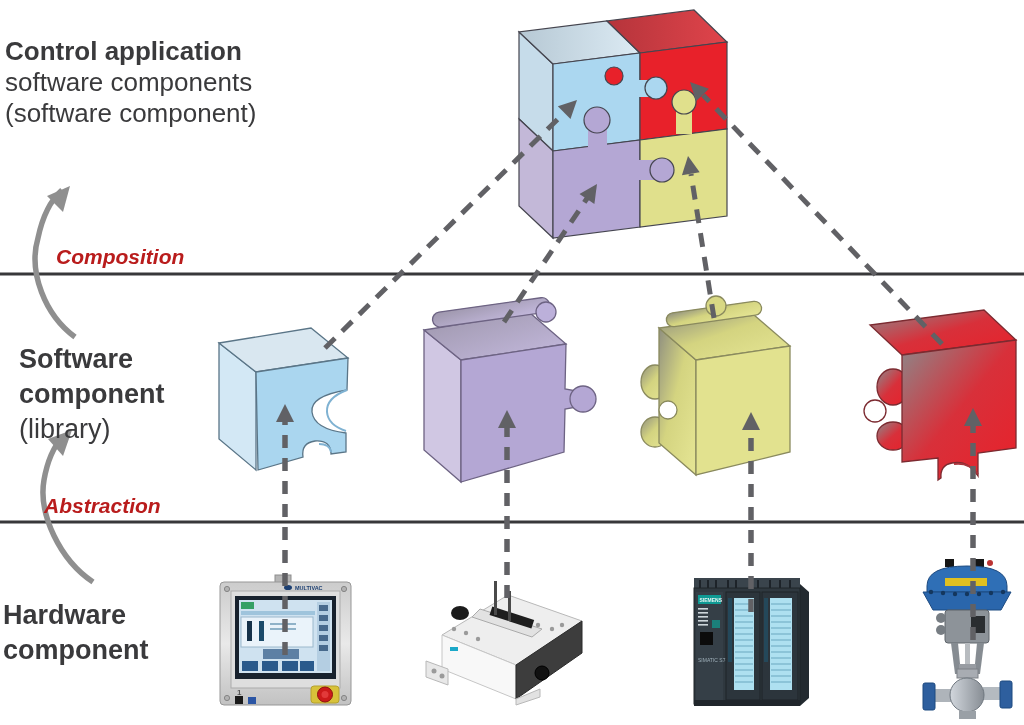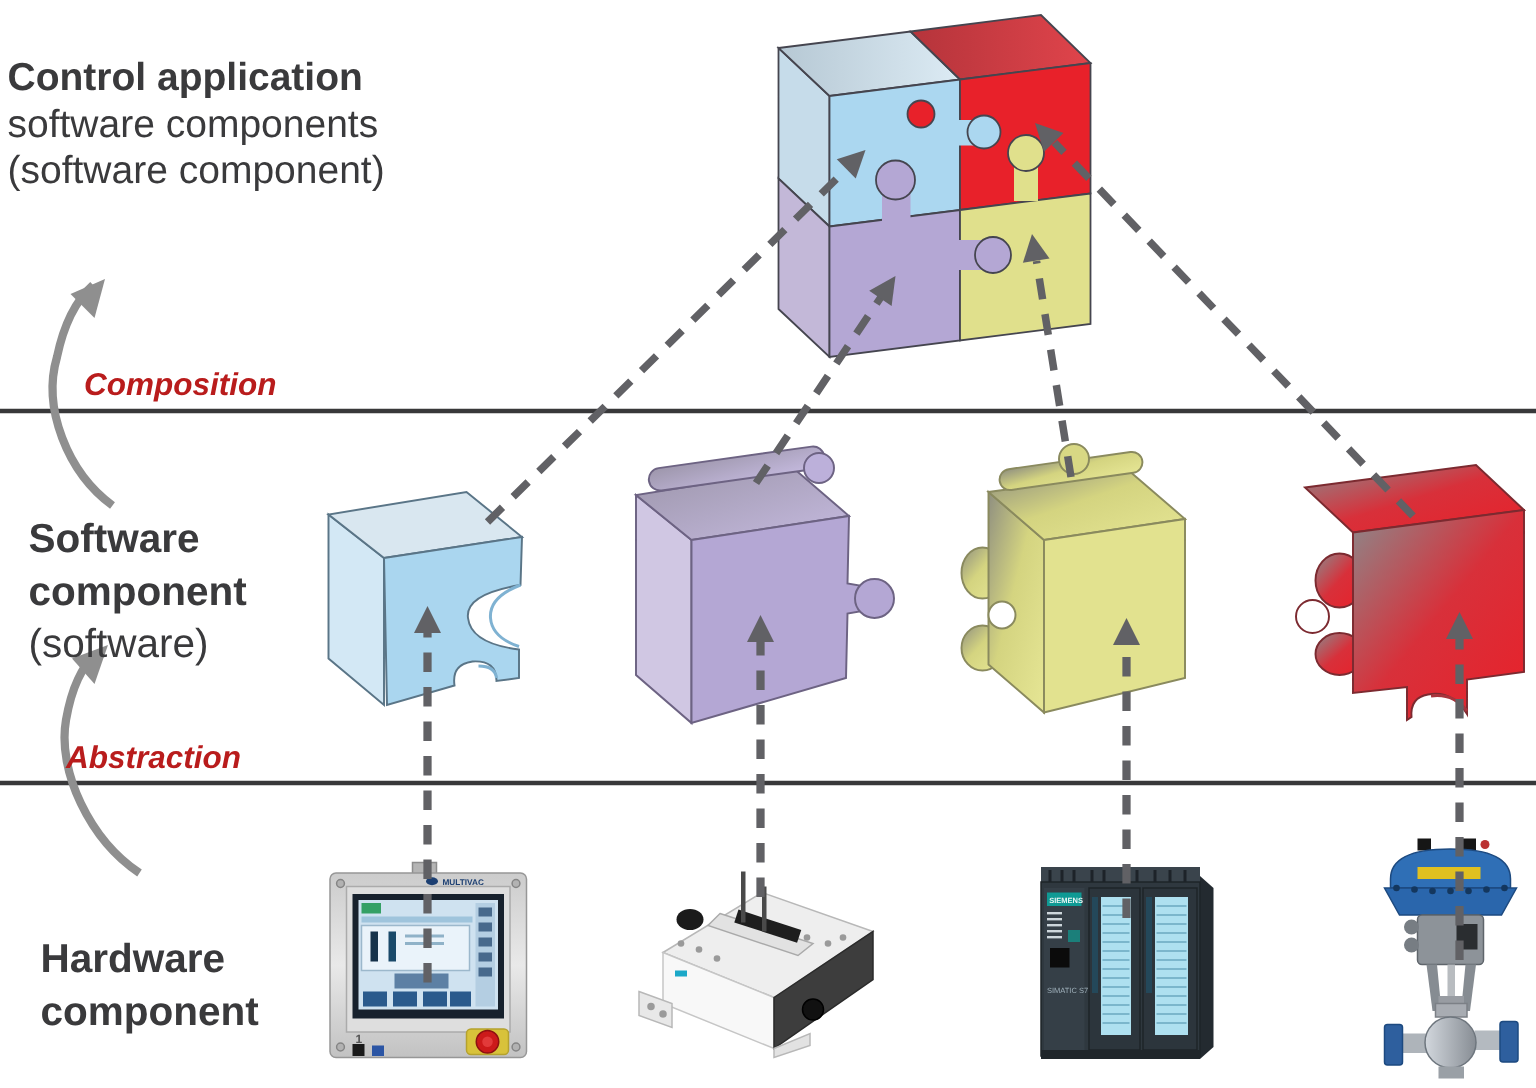--- a/index.html
+++ b/index.html
@@ -23,26 +23,26 @@
     <div class="b">Control application</div>
     <div>software components</div>
     <div>(software component)</div>
   </div>
 
   <div class="txt sep-label" style="left:56px;top:245px;">Composition</div>
 
   <div class="txt layer-block" style="left:19px;top:328px;margin-top:14px;">
     <div class="b">Software</div>
     <div class="b">component</div>
-    <div>(software)</div>
+    <div>(library)</div>
   </div>
 
   <div class="txt sep-label" style="left:44px;top:494px;">Abstraction</div>
 
-  <div class="txt layer-block" style="left:3px;top:622px;margin-left:24px;">
+  <div class="txt layer-block" style="left:3px;top:598px;">
     <div class="b">Hardware</div>
     <div class="b">component</div>
   </div>
 
   <svg width="1024" height="725" viewBox="0 0 1024 725">
     <defs>
       <linearGradient id="gTopBlue" x1="0" y1="0" x2="1" y2="0">
         <stop offset="0" stop-color="#b6c8d4"></stop>
           <stop offset="1" stop-color="#dcebf4"></stop>
       </linearGradient>

